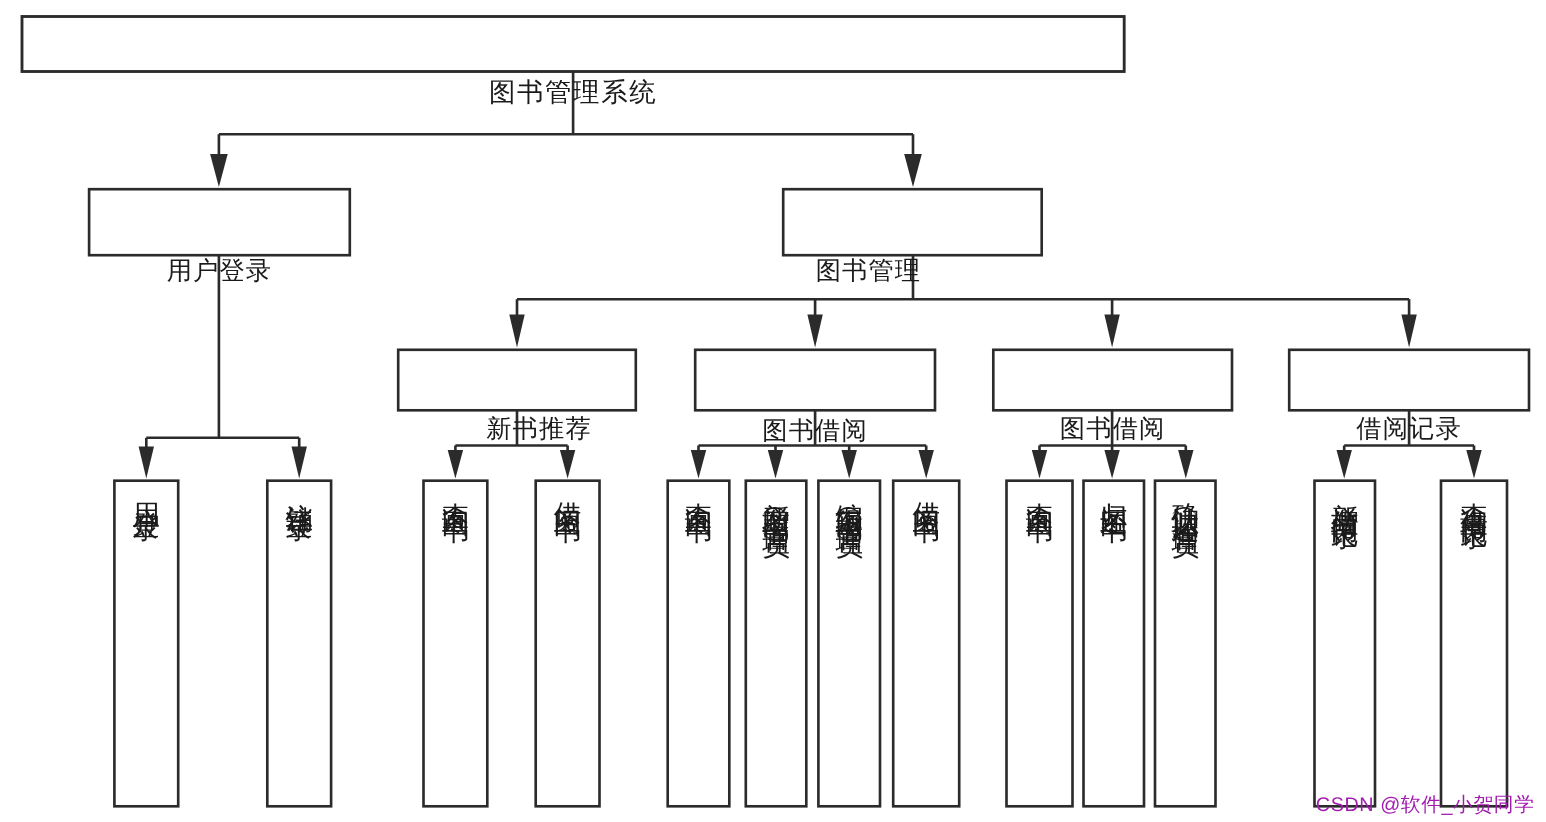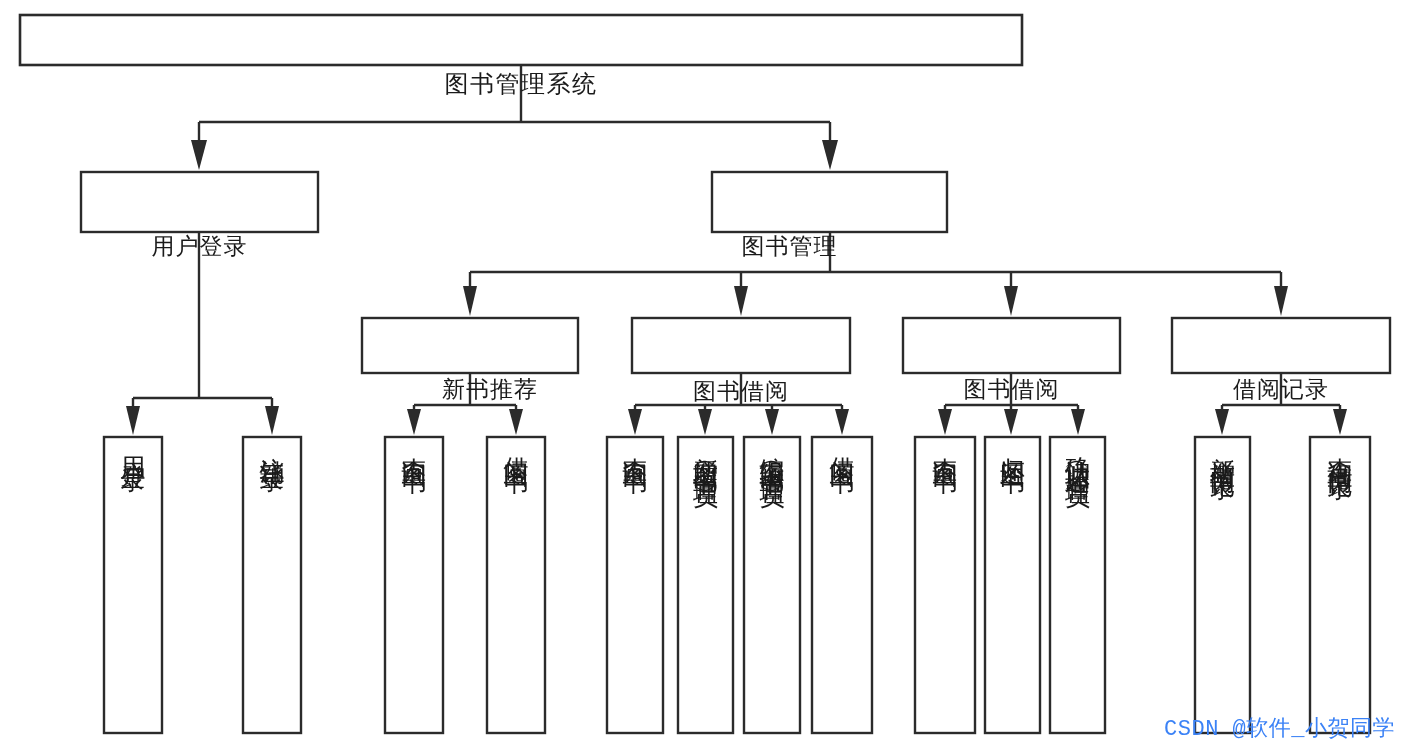--- a/index.html
+++ b/index.html
@@ -77,23 +77,23 @@
     margin-top: 44px;
   }
   .root-label {
     font-size: 24px;
     letter-spacing: 1.5px;
   }
   #watermark {
     position: absolute;
     right: 10px;
     bottom: 4px;
-    font-family: Liberation Mono, monospace;
-    font-size: 22px;
-    color: #3b82f6;
+    font-family: Liberation Sans, sans-serif;
+    font-size: 18px;
+    color: #a21caf;
     letter-spacing: 0.5px;
     white-space: nowrap;
     pointer-events: none;
   }
 </style>
 </head>
 <body>
 
 <div id="diagram-root">
 

